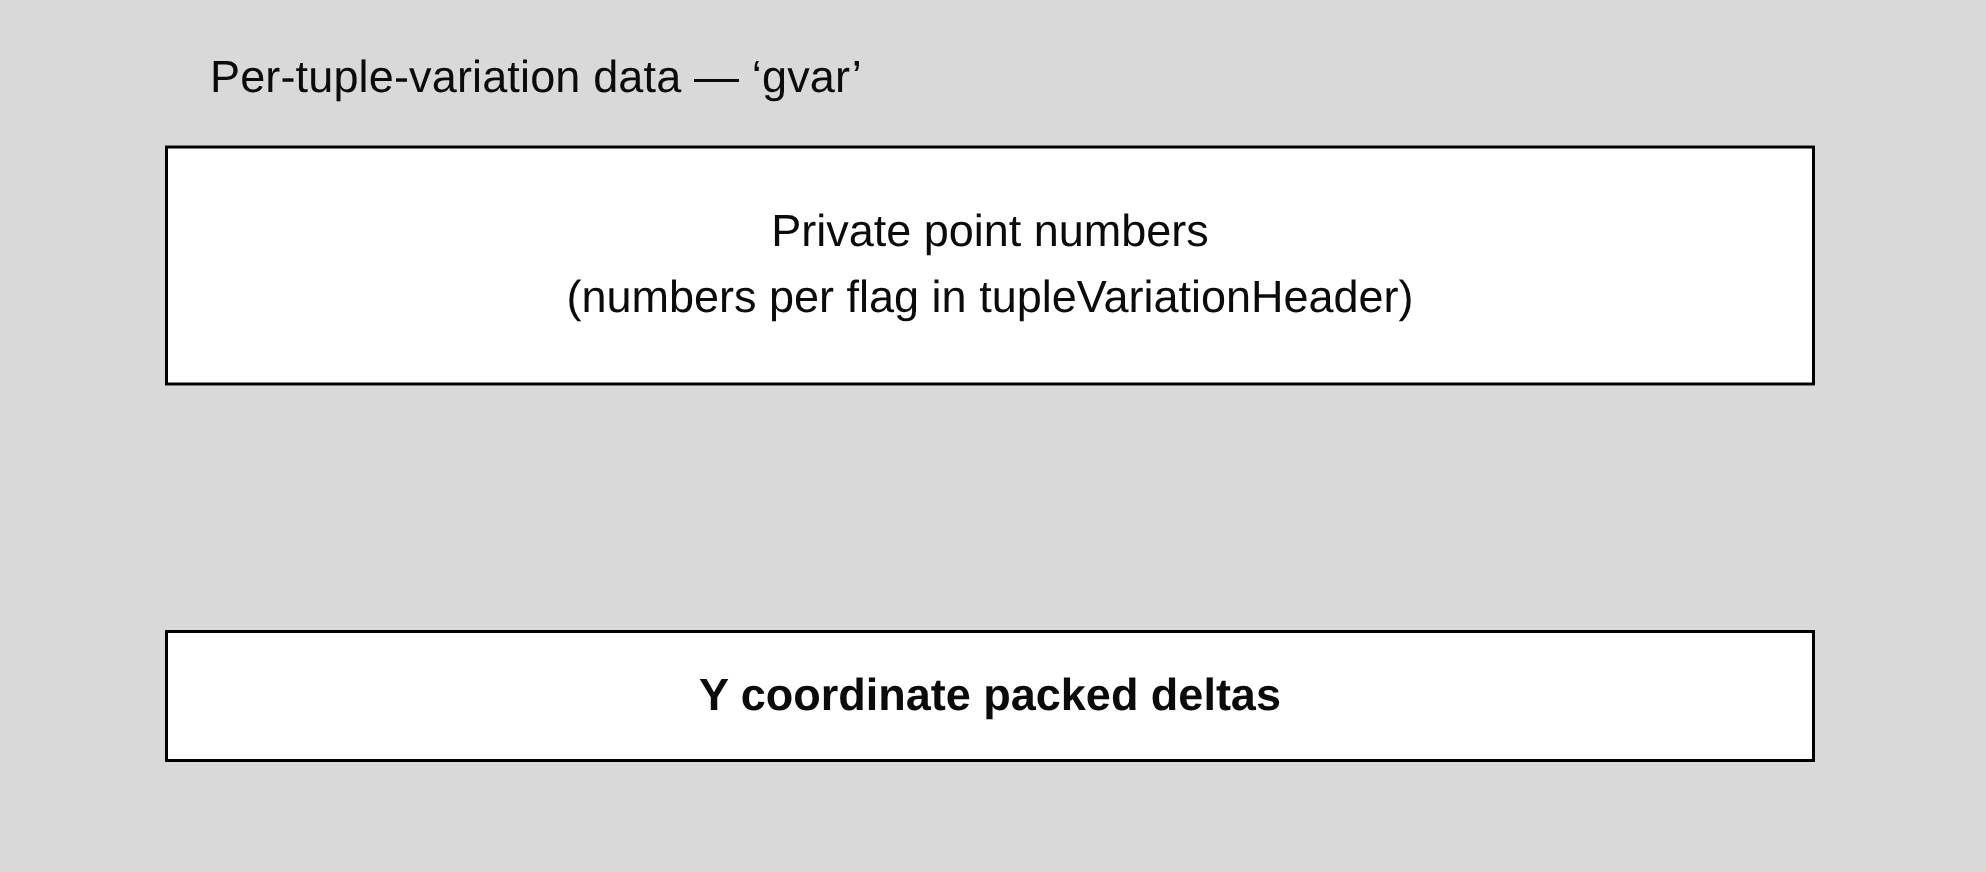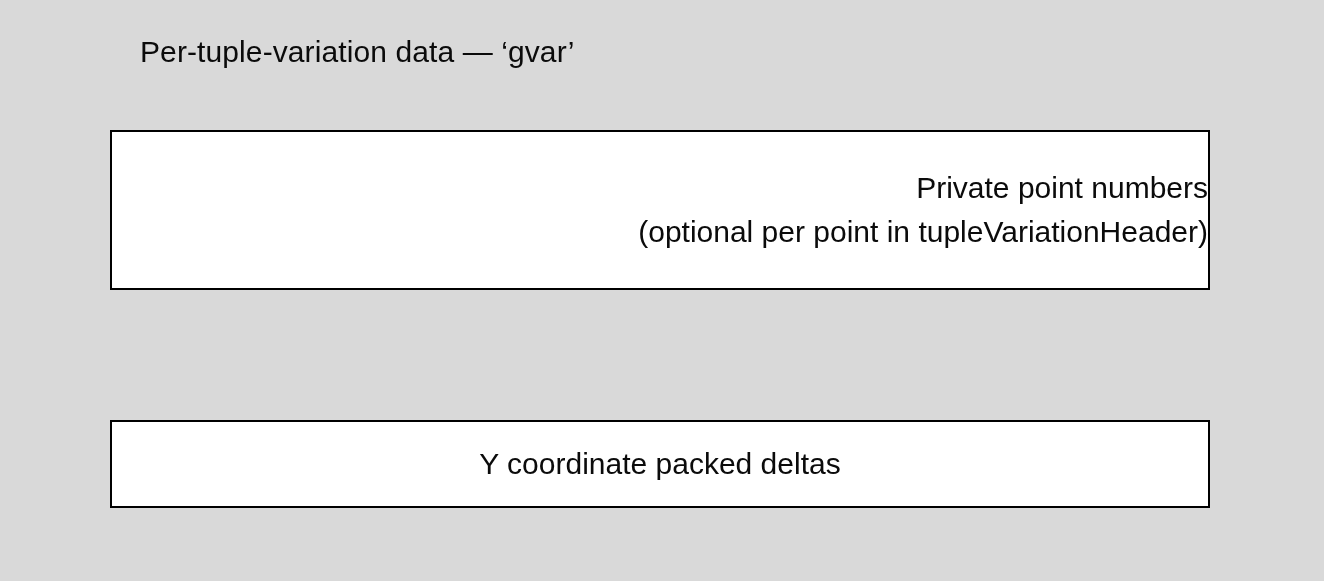--- a/index.html
+++ b/index.html
@@ -51,45 +51,45 @@
   }
 
   .struct-box .box-line {
     font-size: 30px;
     line-height: 44px;
     white-space: nowrap;
     color: #0b0b0b;
   }
 
   #box-private-point-numbers {
-    top: 130px;
+    top: 97px;
     height: 160px;
-    align-items: flex-end;
   }
 
   #box-x-deltas {
     top: 305px;
     height: 88px;
   }
 
   #box-y-deltas {
     top: 420px;
     height: 88px;
+    font-weight: bold;
   }
 </style>
 </head>
 <body>
 
 <div class="diagram">
 
   <div class="diagram-title">Per-tuple-variation data — ‘gvar’</div>
 
   <div class="struct-box" id="box-private-point-numbers">
     <div class="box-line">Private point numbers</div>
-    <div class="box-line">(optional per point in tupleVariationHeader)</div>
+    <div class="box-line">(numbers per flag in tupleVariationHeader)</div>
   </div>
 
 
   <div class="struct-box" id="box-y-deltas">
     <div class="box-line">Y coordinate packed deltas</div>
   </div>
 
 </div>
 
 </body></html>

